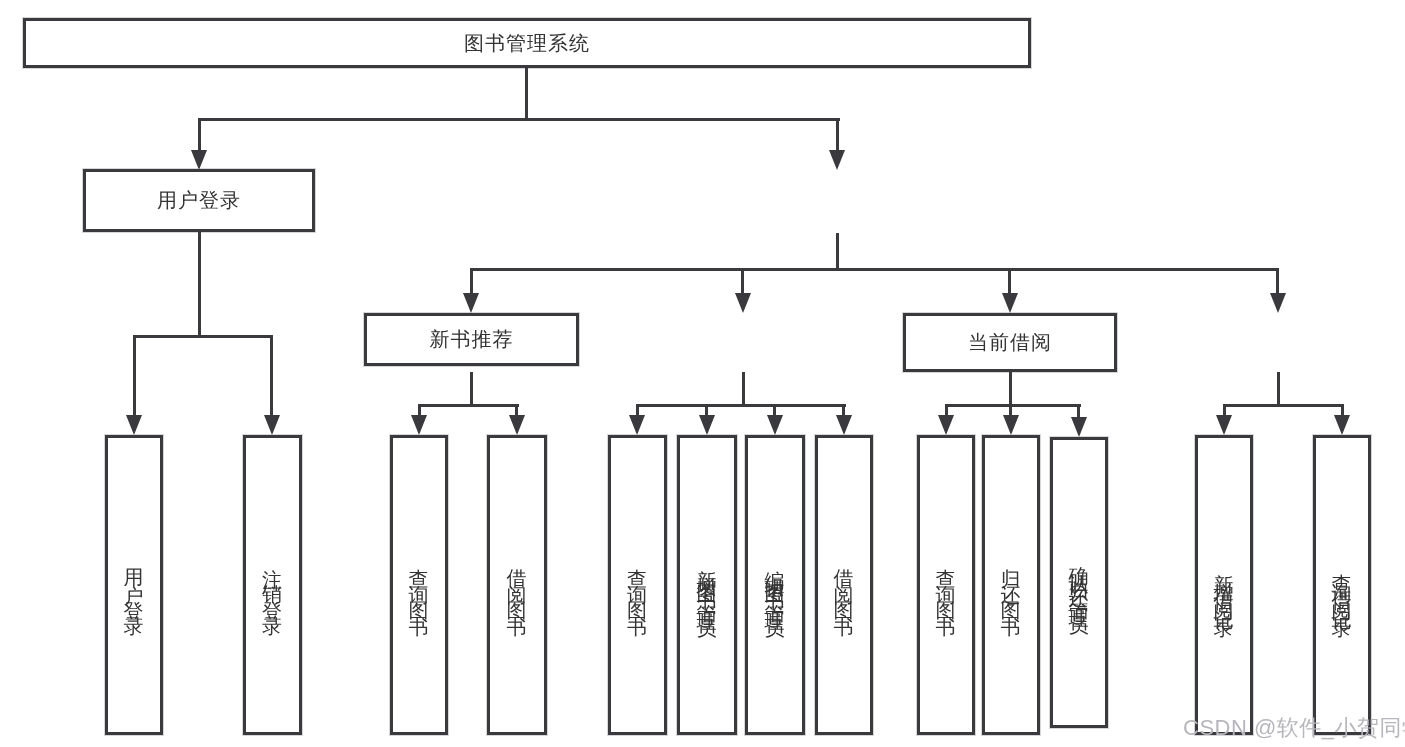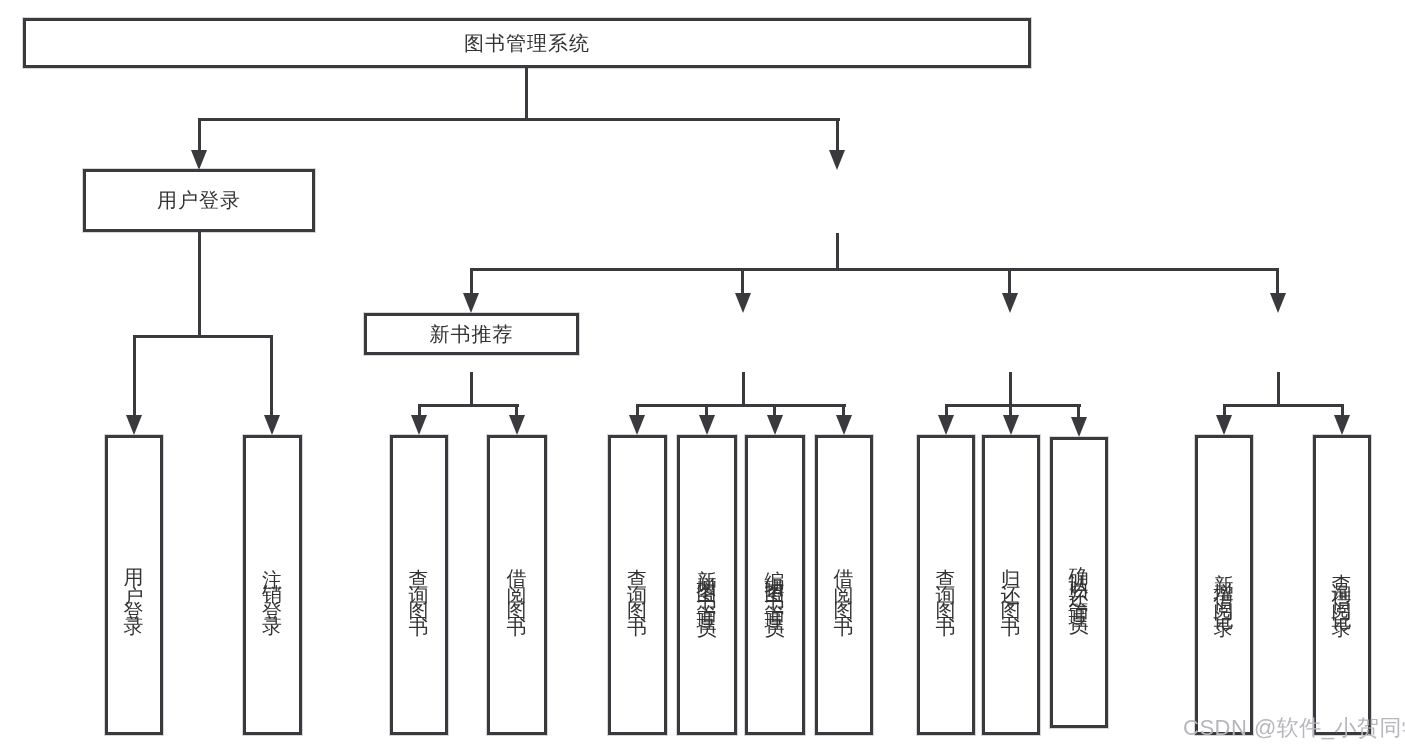--- a/index.html
+++ b/index.html
@@ -74,21 +74,22 @@
   <div class="line" style="left:470px;top:268px;width:809px;height:3px"></div>
   <div class="line" style="left:470px;top:270px;width:3px;height:24px"></div>
   <div class="arrow" style="left:463px;top:293px"></div>
   <div class="line" style="left:741px;top:270px;width:3px;height:24px"></div>
   <div class="arrow" style="left:735px;top:293px"></div>
   <div class="line" style="left:1008px;top:270px;width:3px;height:24px"></div>
   <div class="arrow" style="left:1002px;top:293px"></div>
   <div class="line" style="left:1276px;top:270px;width:3px;height:24px"></div>
   <div class="arrow" style="left:1270px;top:293px"></div>
 
-  <div class="node h-node" style="left:364px;top:313px;width:215px;height:42px">新书推荐</div>
+  <div class="node h-node" style="left:364px;top:313px;width:215px;height:53px">新书推荐</div>
+  <div class="node h-node" style="left:903px;top:313px;width:214px;height:59px">当前借阅</div>
 
   <div class="line" style="left:470px;top:372px;width:3px;height:34px"></div>
   <div class="line" style="left:418px;top:404px;width:101px;height:3px"></div>
   <div class="line" style="left:418px;top:406px;width:3px;height:10px"></div>
   <div class="arrow" style="left:411px;top:415px"></div>
   <div class="line" style="left:515px;top:406px;width:3px;height:10px"></div>
   <div class="arrow" style="left:509px;top:415px"></div>
 
   <div class="line" style="left:742px;top:372px;width:3px;height:34px"></div>
   <div class="line" style="left:636px;top:404px;width:210px;height:3px"></div>

